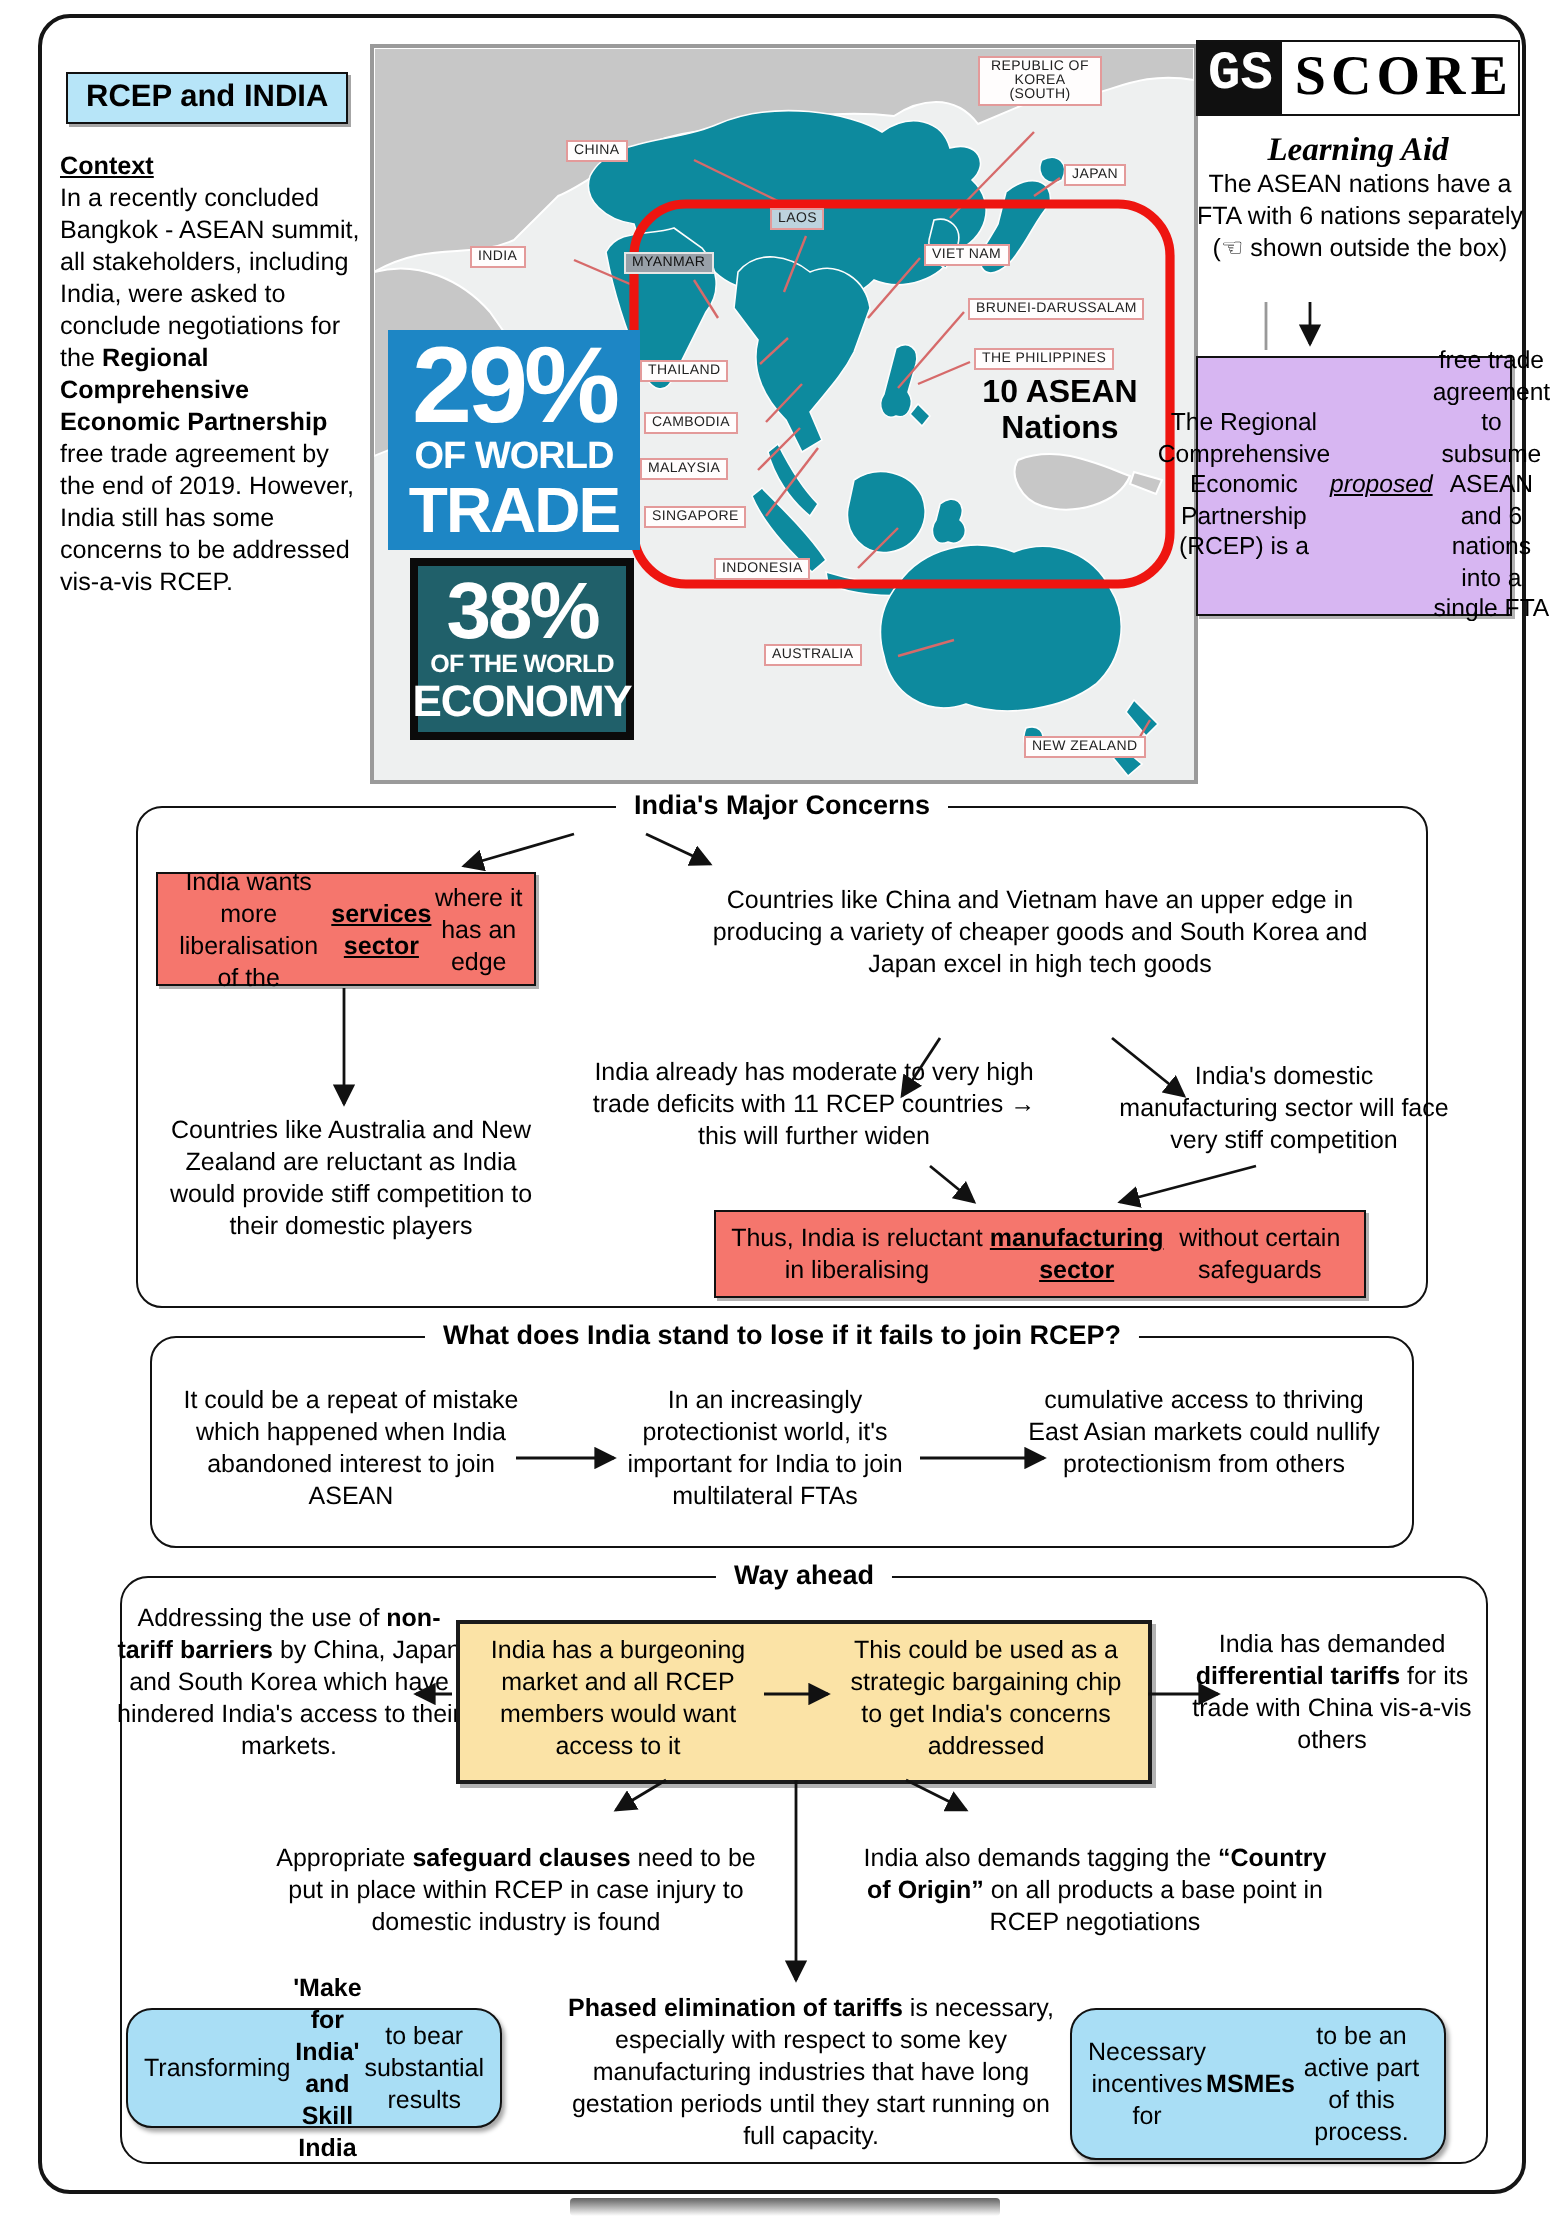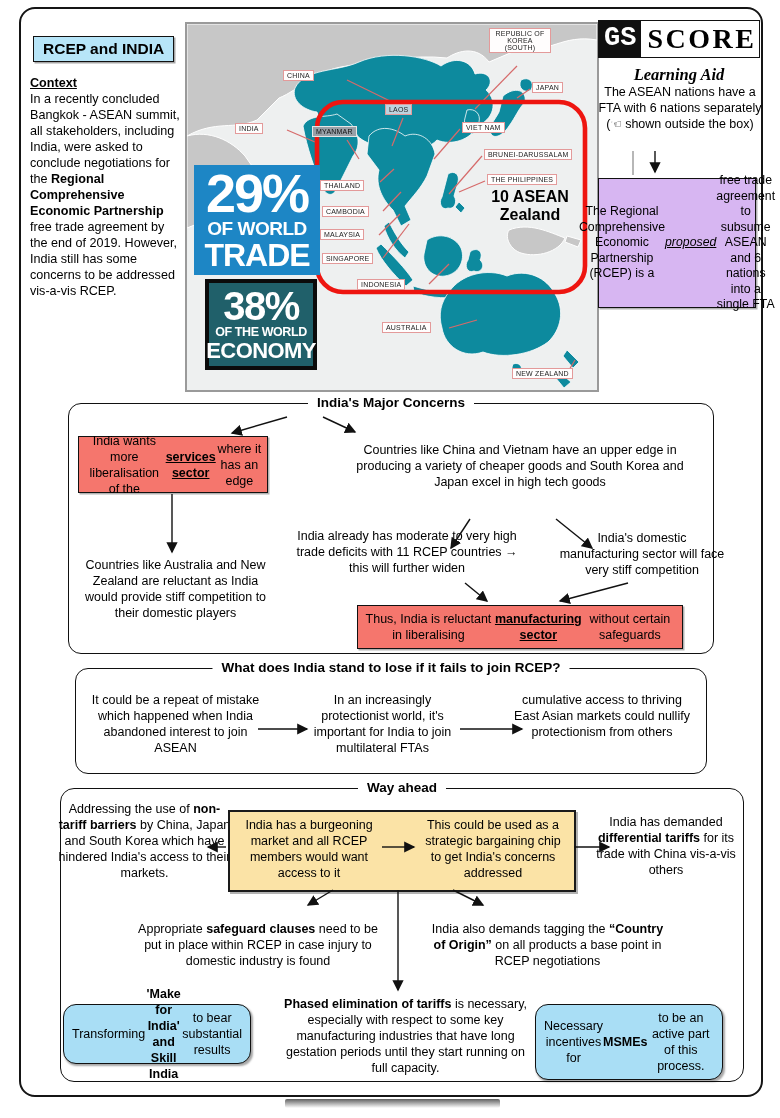--- a/index.html
+++ b/index.html
@@ -158,21 +158,21 @@
   <div class="map-label" style="left:300px;top:150px">THE PHILIPPINES</div>
   <div class="map-label" style="left:135px;top:182px">CAMBODIA</div>
   <div class="map-label" style="left:133px;top:205px">MALAYSIA</div>
   <div class="map-label" style="left:135px;top:229px">SINGAPORE</div>
   <div class="map-label" style="left:170px;top:255px">INDONESIA</div>
   <div class="map-label" style="left:195px;top:298px">AUSTRALIA</div>
   <div class="map-label" style="left:325px;top:344px">NEW ZEALAND</div>
 
   <div class="asean-count">
     <span>10 ASEAN</span><br>
-    <span>Zealand</span>
+    <span>Nations</span>
   </div>
 
   <div class="abs stat stat-trade">
     <div class="stat-big">29%</div>
     <div class="stat-mid">OF WORLD</div>
     <div class="stat-low">TRADE</div>
   </div>
   <div class="abs stat stat-econ">
     <div class="stat-big2">38%</div>
     <div class="stat-mid2">OF THE WORLD</div>

